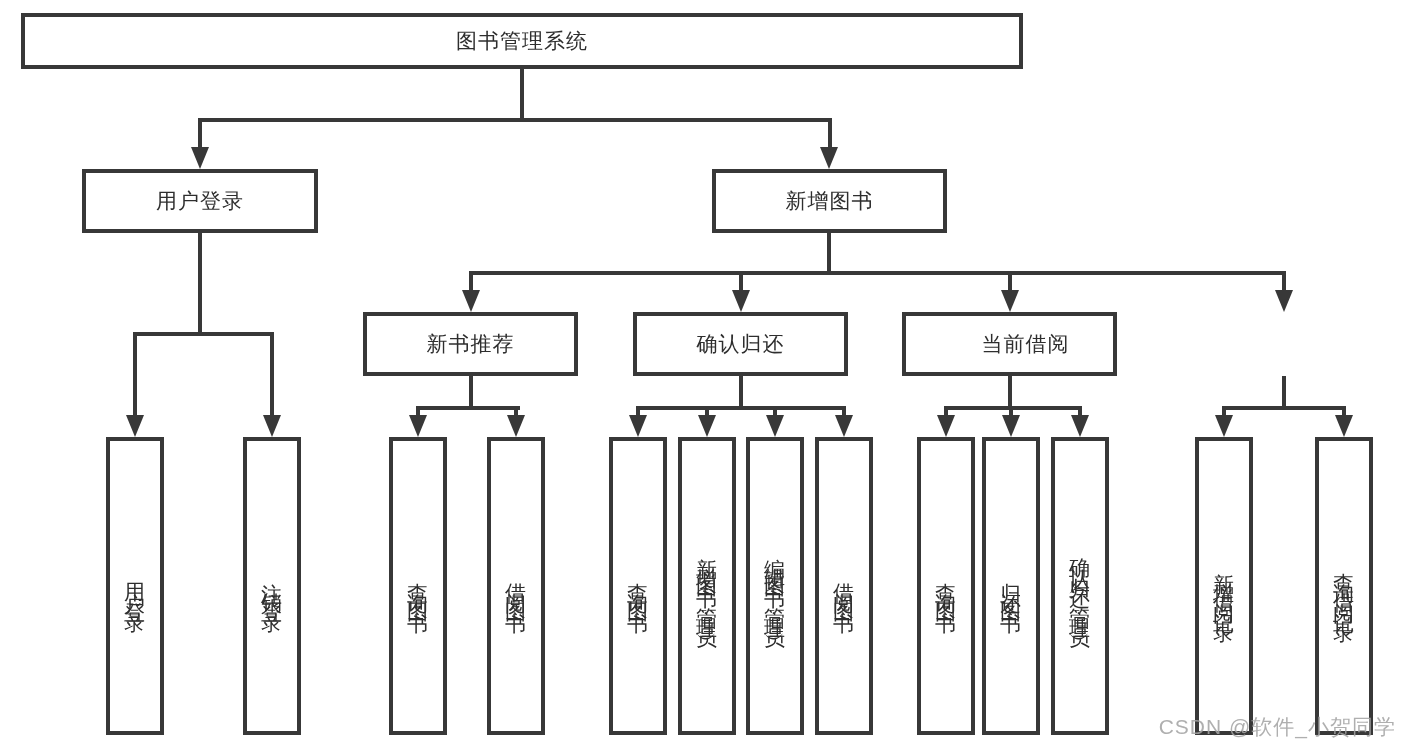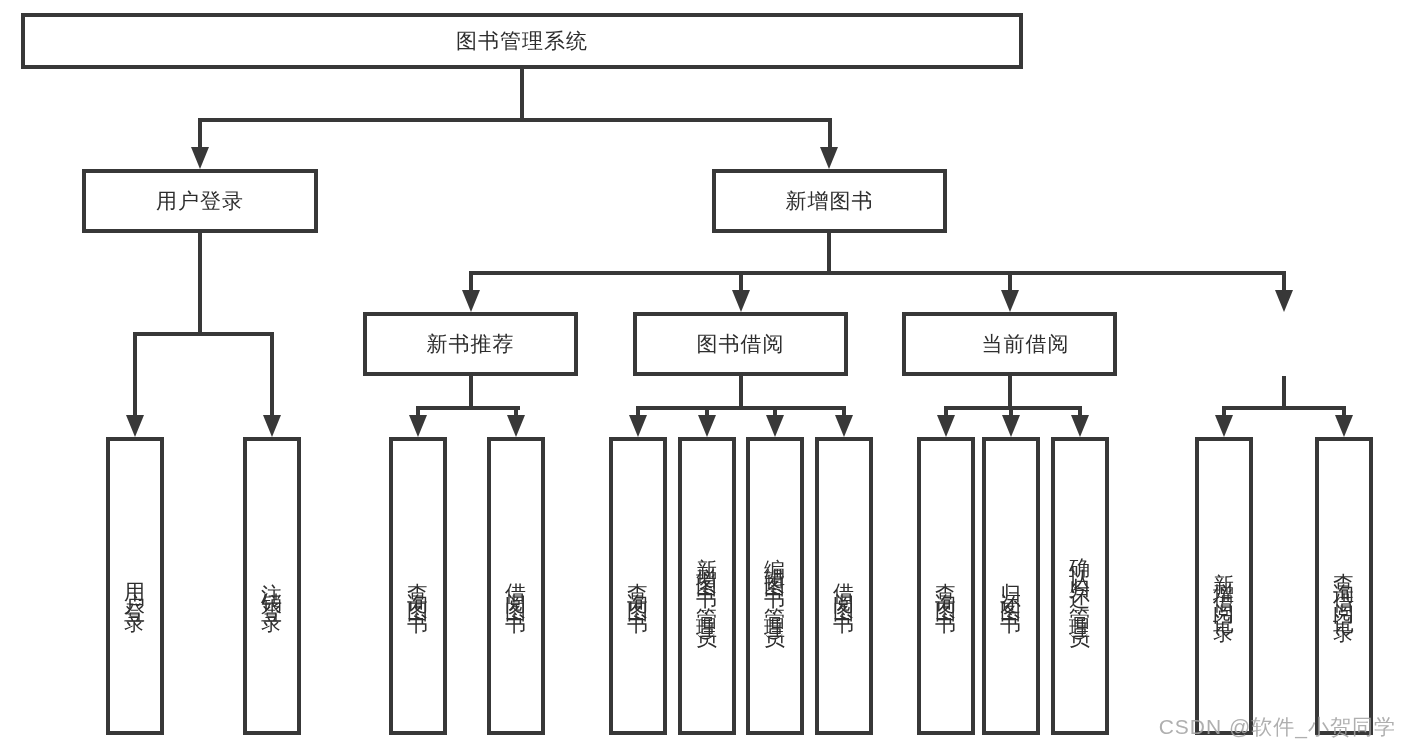--- a/index.html
+++ b/index.html
@@ -96,21 +96,21 @@
   <div class="line" style="left:1282px; top:271px; width:4px; height:19px;"></div>
   <div class="arrow" style="left:462px; top:290px;"></div>
   <div class="arrow" style="left:732px; top:290px;"></div>
   <div class="arrow" style="left:1001px; top:290px;"></div>
   <div class="arrow" style="left:1275px; top:290px;"></div>
 
   <div class="box h" style="left:363px; top:312px; width:215px; height:64px;">
     <span>新书推荐</span>
   </div>
   <div class="box h" style="left:633px; top:312px; width:215px; height:64px;">
-    <span>图书借阅</span>
+    <span>确认归还</span>
   </div>
   <div class="box h" style="left:902px; top:312px; width:215px; height:64px;padding-left:32px;">
     <span>当前借阅</span>
   </div>
 
   <div class="line" style="left:469px; top:376px; width:4px; height:34px;"></div>
   <div class="line" style="left:739px; top:376px; width:4px; height:34px;"></div>
   <div class="line" style="left:1008px; top:376px; width:4px; height:34px;"></div>
   <div class="line" style="left:1282px; top:376px; width:4px; height:34px;"></div>
 

